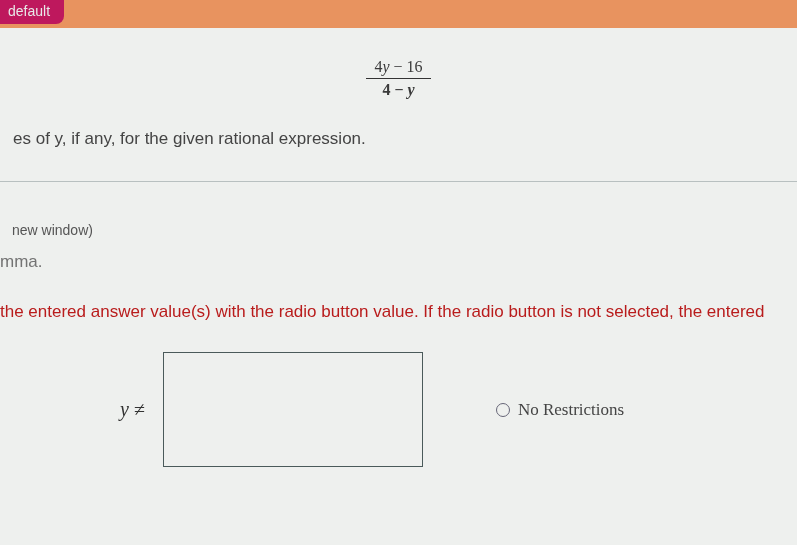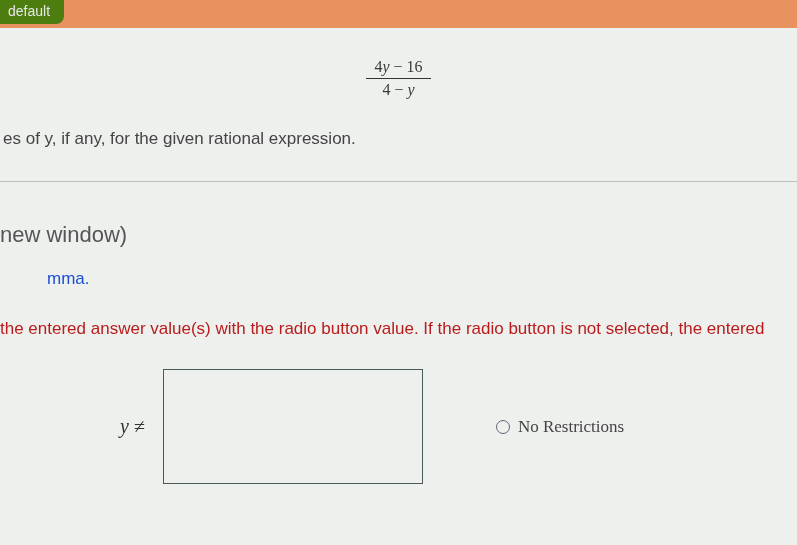--- a/index.html
+++ b/index.html
@@ -8,21 +8,21 @@
       background: #e8935f;
       width: 797px;
       height: 545px;
       overflow: hidden;
       position: relative;
     }
     .default-tab {
       position: absolute;
       top: 0;
       left: 0;
-      background: #4d7c0f;
+      background: #be185d;
       color: #e8e8e8;
       padding: 3px 14px 5px 8px;
       font-size: 14px;
       border-radius: 0 0 8px 0;
       z-index: 10;
     }
     .content-area {
       position: absolute;
       top: 28px;
       left: 0;
@@ -43,45 +43,46 @@
       text-align: center;
     }
     .numerator {
       display: block;
       padding: 0 8px 2px 8px;
       border-bottom: 1.5px solid #333;
     }
     .denominator {
       display: block;
       padding: 2px 8px 0 8px;
+      font-weight: bold;
     }
     .var-y { font-style: italic; }
     .prompt-line {
       font-size: 17px;
       color: #444;
-      padding-left: 3px;
+      padding-left: 13px;
       margin-bottom: 32px;
     }
     .divider {
       border-top: 1px solid #b8c0c0;
       margin: 0 0 0 0;
     }
     .section-below {
       padding-top: 40px;
     }
     .link-text {
       color: #555;
-      font-size: 22px;
-      margin-bottom: 21px;
+      font-size: 14px;
+      margin-bottom: 14px;
+      padding-left: 12px;
     }
     .mma-text {
-      color: #1d4ed8;
+      color: #737373;
       font-size: 17px;
       margin-bottom: 30px;
-      padding-left: 47px;
     }
     .instruction {
       color: #b91c1c;
       font-size: 17px;
       margin-bottom: 30px;
     }
     .answer-row {
       display: flex;
       align-items: center;
       padding-left: 120px;

